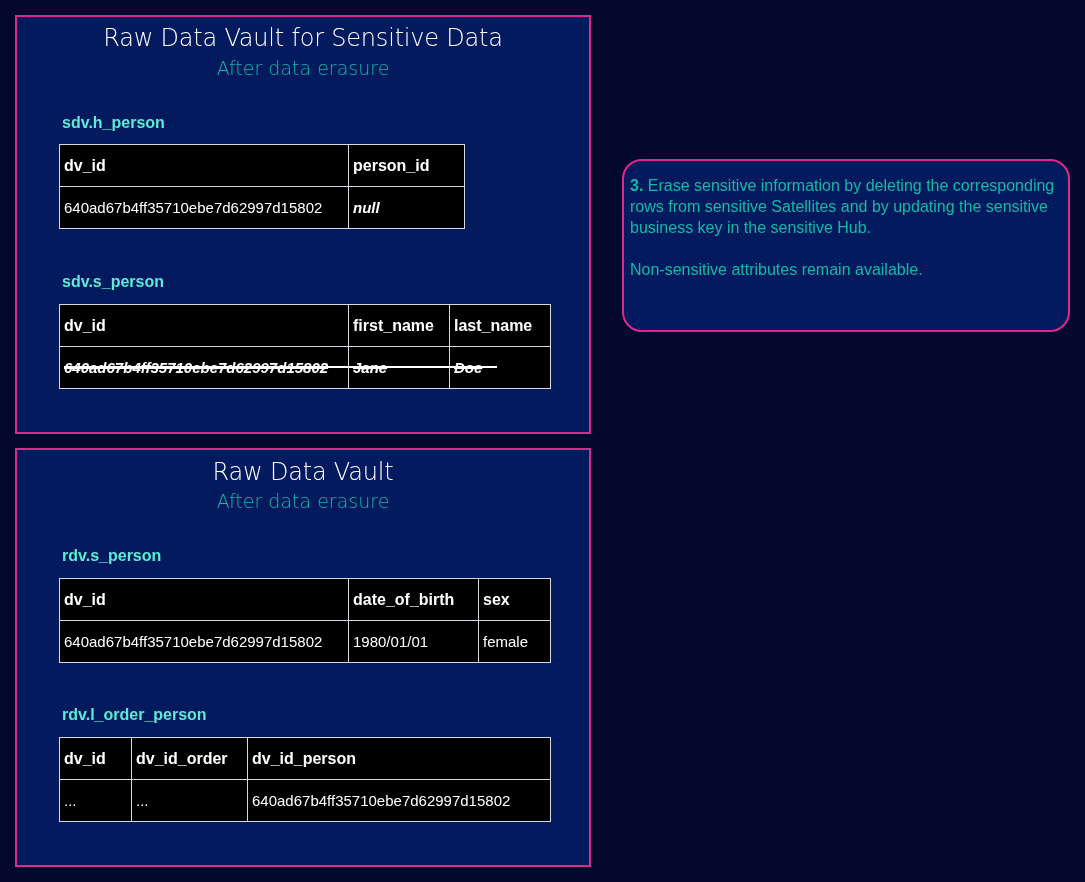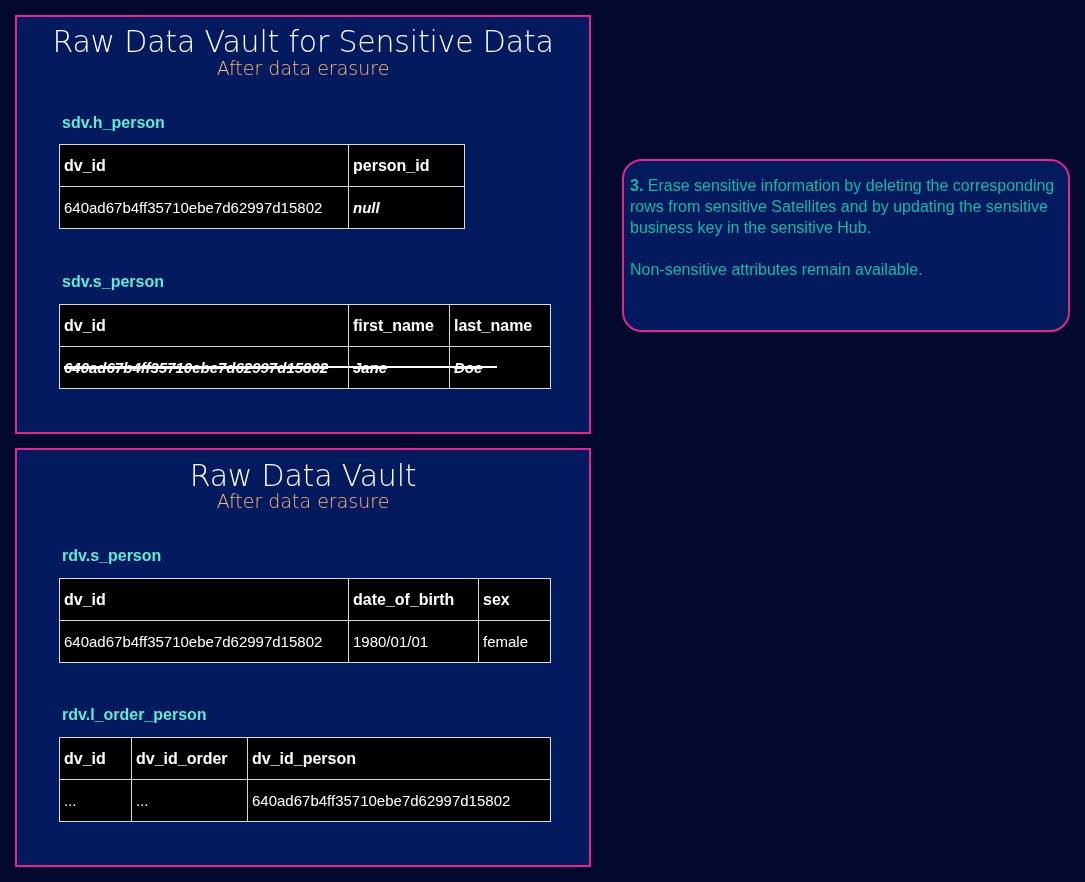--- a/index.html
+++ b/index.html
@@ -26,32 +26,32 @@
     }
     .panel.top { top: 15px; height: 419px; }
     .panel.bottom { top: 448px; height: 419px; }
 
     .panel-title {
       position: absolute;
       left: 0; right: 0;
       text-align: center;
       font-family: "DejaVu Sans", sans-serif;
       font-weight: 300;
-      font-size: 30px;
+      font-size: 24px;
       letter-spacing: -0.2px;
       color: #ffffff;
     }
     .panel-subtitle {
       position: absolute;
       left: 0; right: 0;
       text-align: center;
       font-family: "DejaVu Sans", sans-serif;
       font-weight: 300;
       font-size: 19px;
-      color: #fdba74;
+      color: #14b8a6;
     }
     .table-label {
       position: absolute;
       left: 45px;
       font-weight: bold;
       font-size: 16px;
       color: #5eead4;
     }
     table.dv {
       position: absolute;

